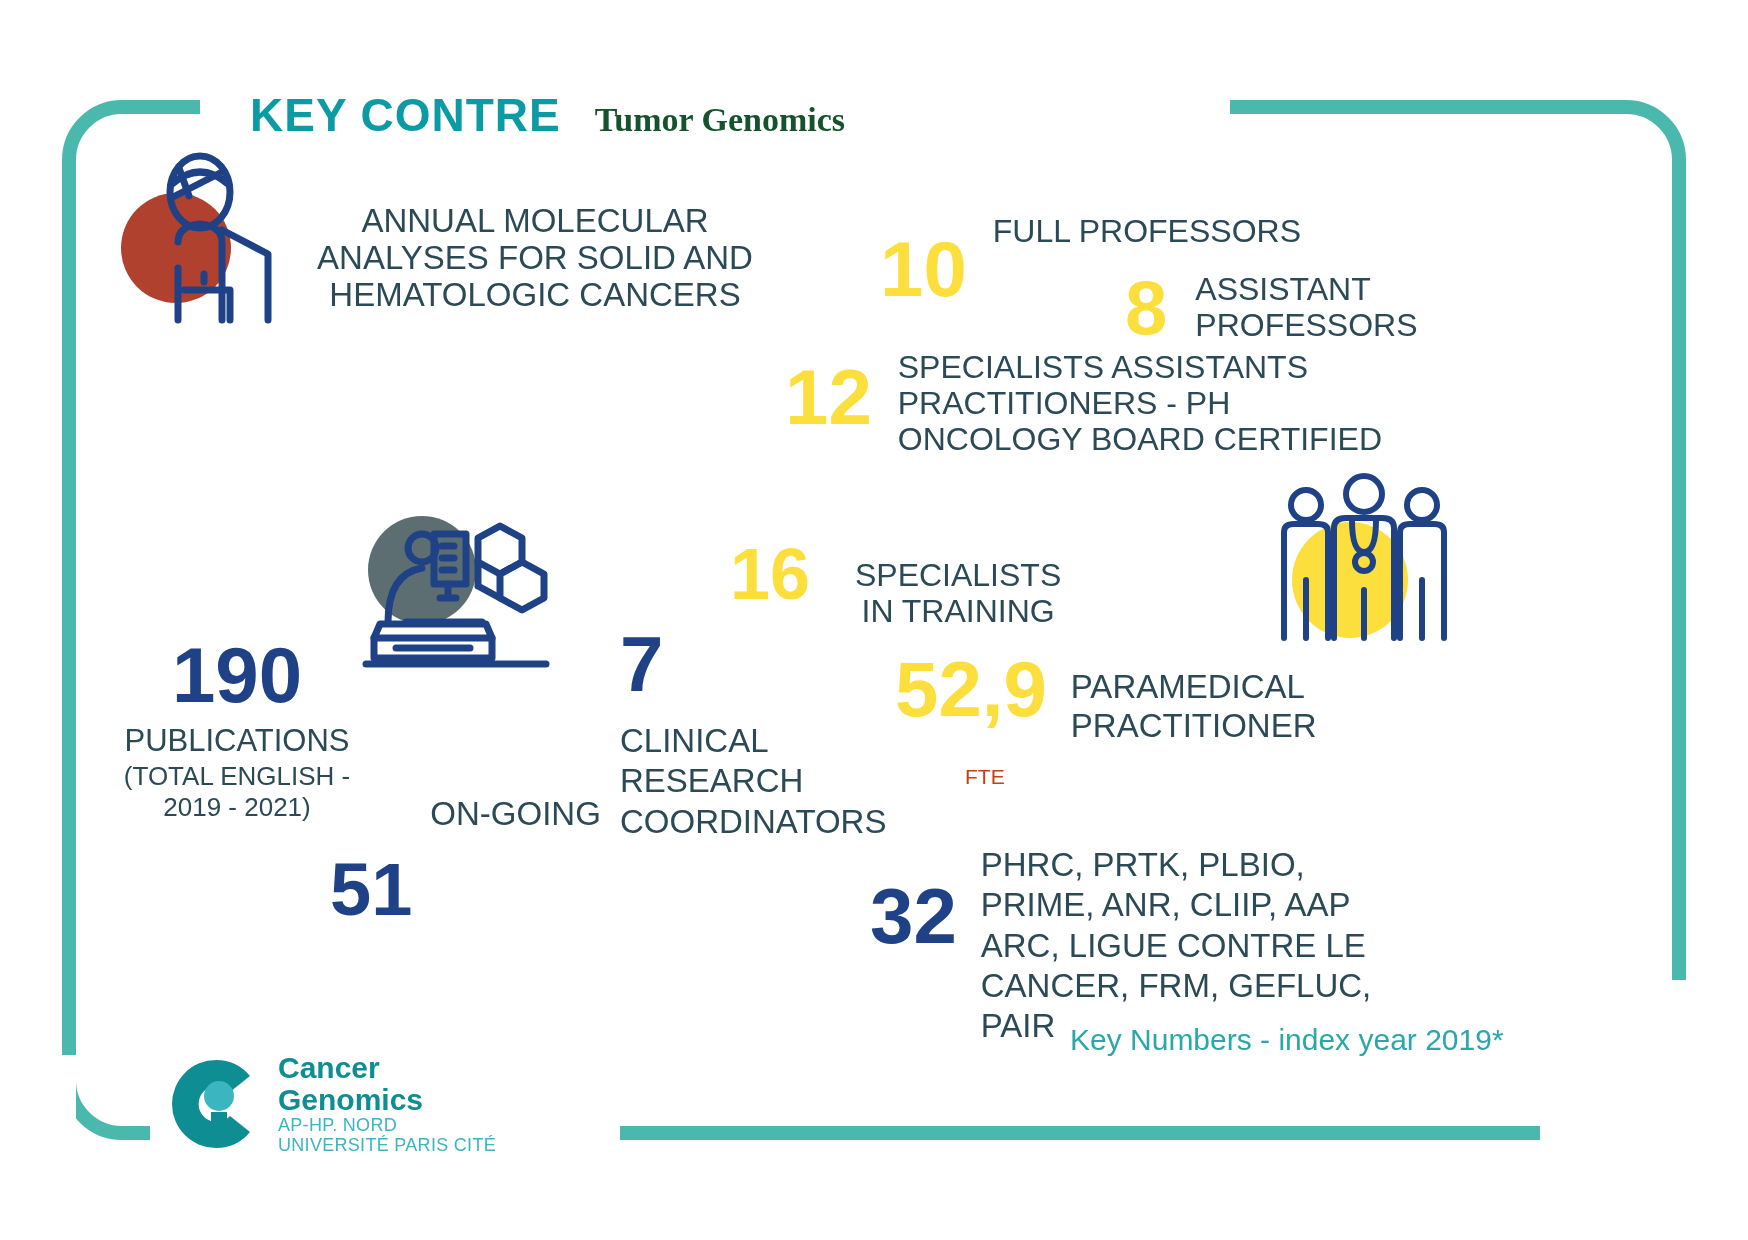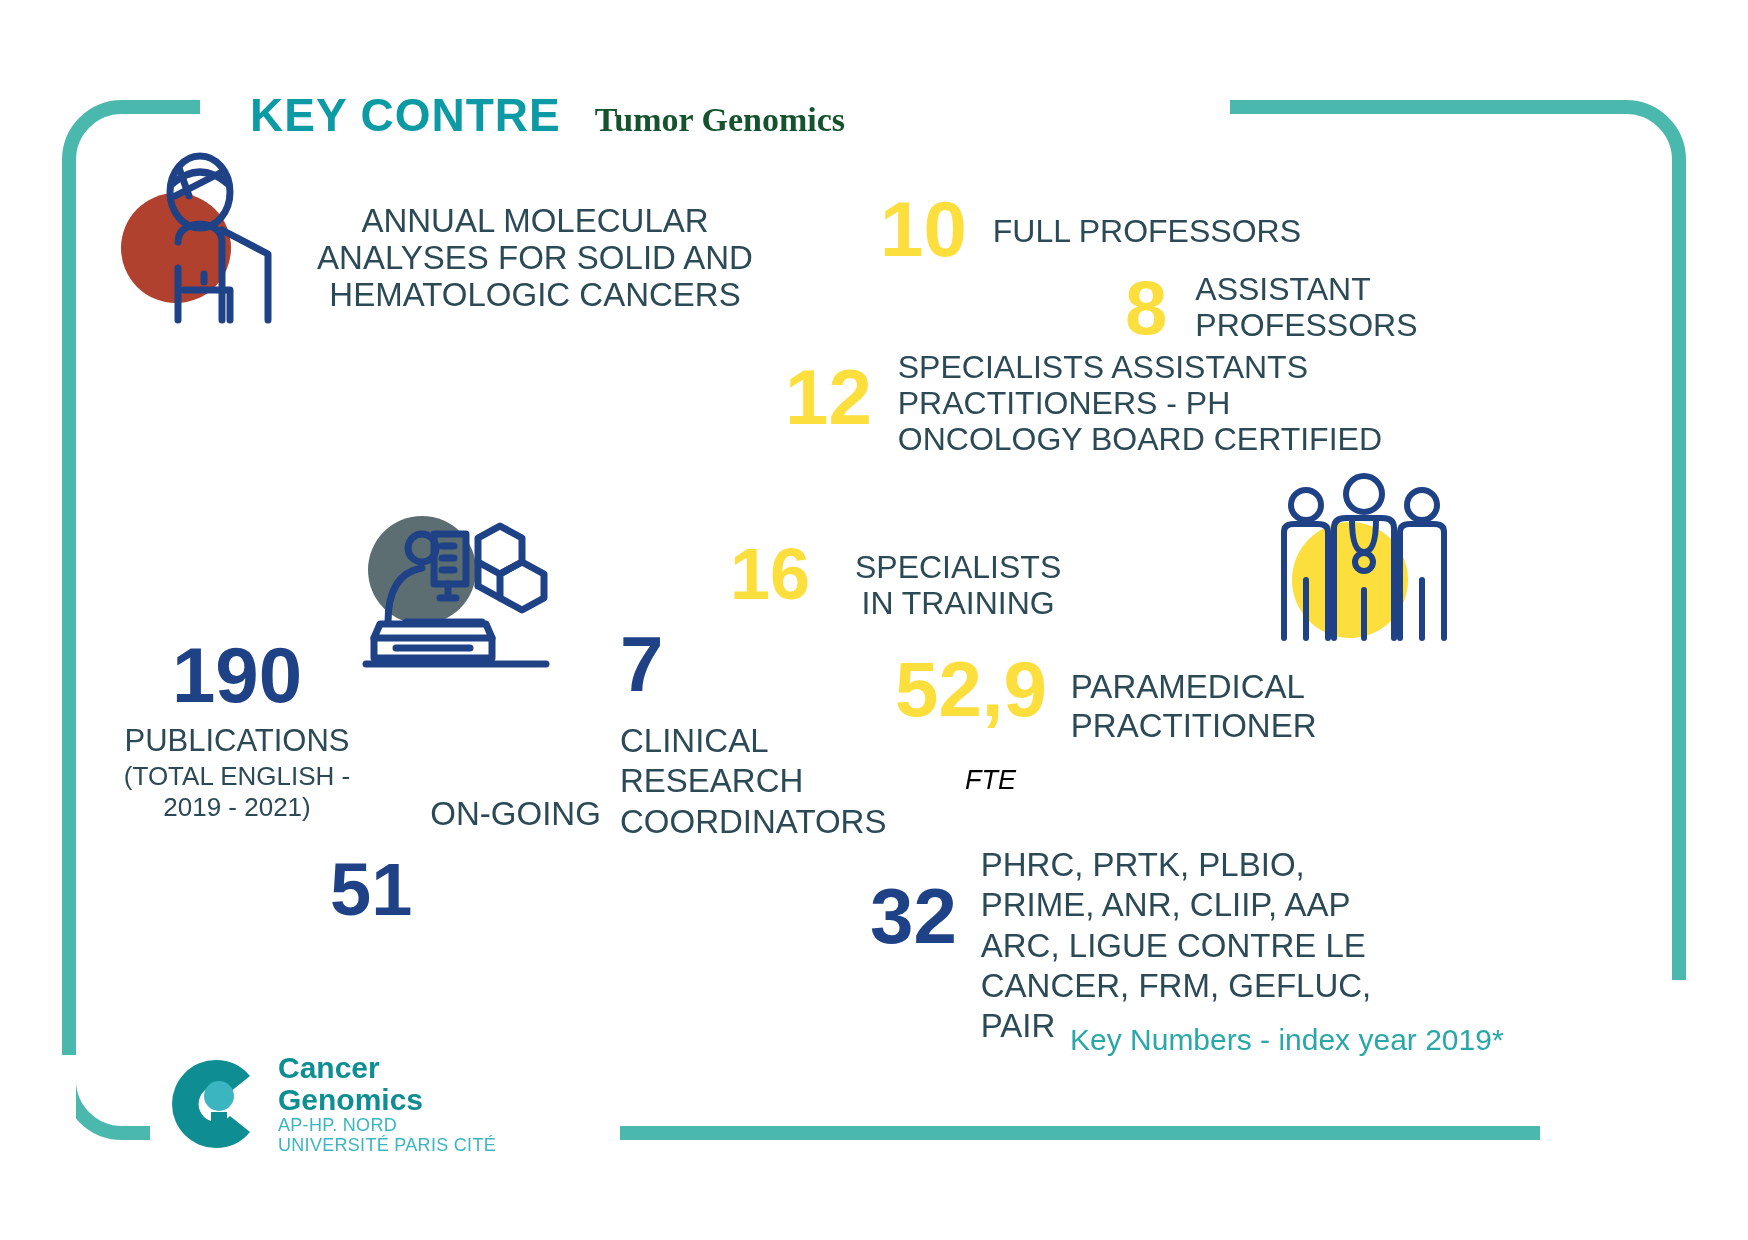--- a/index.html
+++ b/index.html
@@ -40,54 +40,54 @@
   .label{color:#2b4a55;line-height:1.12;}
 
   .stat{position:absolute;display:flex;align-items:flex-start;}
 
   
   #stat-analyses{left:300px;top:185px;width:470px;text-align:center;}
   #stat-analyses .big-num{font-size:96px;letter-spacing:-1px;}
   #stat-analyses .label{font-size:33px;margin-top:18px;}
 
   #stat-full-professors{left:880px;top:190px;}
-  #stat-full-professors .big-num{font-size:78px;}
+  #stat-full-professors .big-num{font-size:78px;margin-top:40px;}
   #stat-full-professors .label{font-size:32px;margin-left:26px;margin-top:24px;}
 
   #stat-assistant-professors{left:1125px;top:270px;}
   #stat-assistant-professors .big-num{font-size:76px;}
   #stat-assistant-professors .label{font-size:32px;margin-left:28px;margin-top:2px;}
 
   #stat-specialists{left:785px;top:358px;}
   #stat-specialists .big-num{font-size:78px;}
   #stat-specialists .label{font-size:32px;margin-left:26px;margin-top:-8px;}
 
   #stat-in-training{left:730px;top:538px;}
   #stat-in-training .big-num{font-size:72px;}
-  #stat-in-training .label{font-size:32px;margin-left:28px;margin-top:12px;text-align:center;}
+  #stat-in-training .label{font-size:32px;margin-left:28px;margin-top:20px;text-align:center;}
 
   #stat-publications{left:112px;top:636px;width:250px;text-align:center;}
   #stat-publications .big-num{font-size:78px;}
   #stat-publications .label{font-size:31px;margin-top:10px;}
   #stat-publications .label-sub{font-size:26px;margin-top:2px;color:#2b4a55;line-height:1.2;}
 
   #stat-protocols{left:330px;top:795px;}
   #stat-protocols .big-num{font-size:74px;margin-top:58px;}
   #stat-protocols .label-wrap{margin-left:18px;}
   #stat-protocols .label-small{font-size:25px;}
   #stat-protocols .label{font-size:33px;line-height:1.18;}
 
   #stat-coordinators{left:620px;top:625px;}
   #stat-coordinators .big-num{font-size:78px;}
   #stat-coordinators .label{font-size:33px;margin-top:18px;line-height:1.22;}
 
   #stat-paramedical{left:895px;top:650px;}
   #stat-paramedical .big-num{font-size:78px;}
   #stat-paramedical .label{font-size:33px;margin-left:24px;margin-top:18px;line-height:1.18;}
-  #fte-label{position:absolute;left:965px;top:765px;font-size:27px;color:#000000;font-weight:normal;font-style:italic;}
+  #fte-label{position:absolute;left:965px;top:765px;font-size:21px;color:#c2410c;font-weight:normal;}
 
   #stat-funding{left:870px;top:845px;}
   #stat-funding .big-num{font-size:78px;margin-top:32px;}
   #stat-funding .label{font-size:33px;margin-left:24px;line-height:1.22;}
 
   
   #footer-note{position:absolute;left:1070px;top:1023px;font-size:30px;color:#2aa7a8;}
 
   
   #logo{position:absolute;left:168px;top:1052px;display:flex;align-items:center;}

